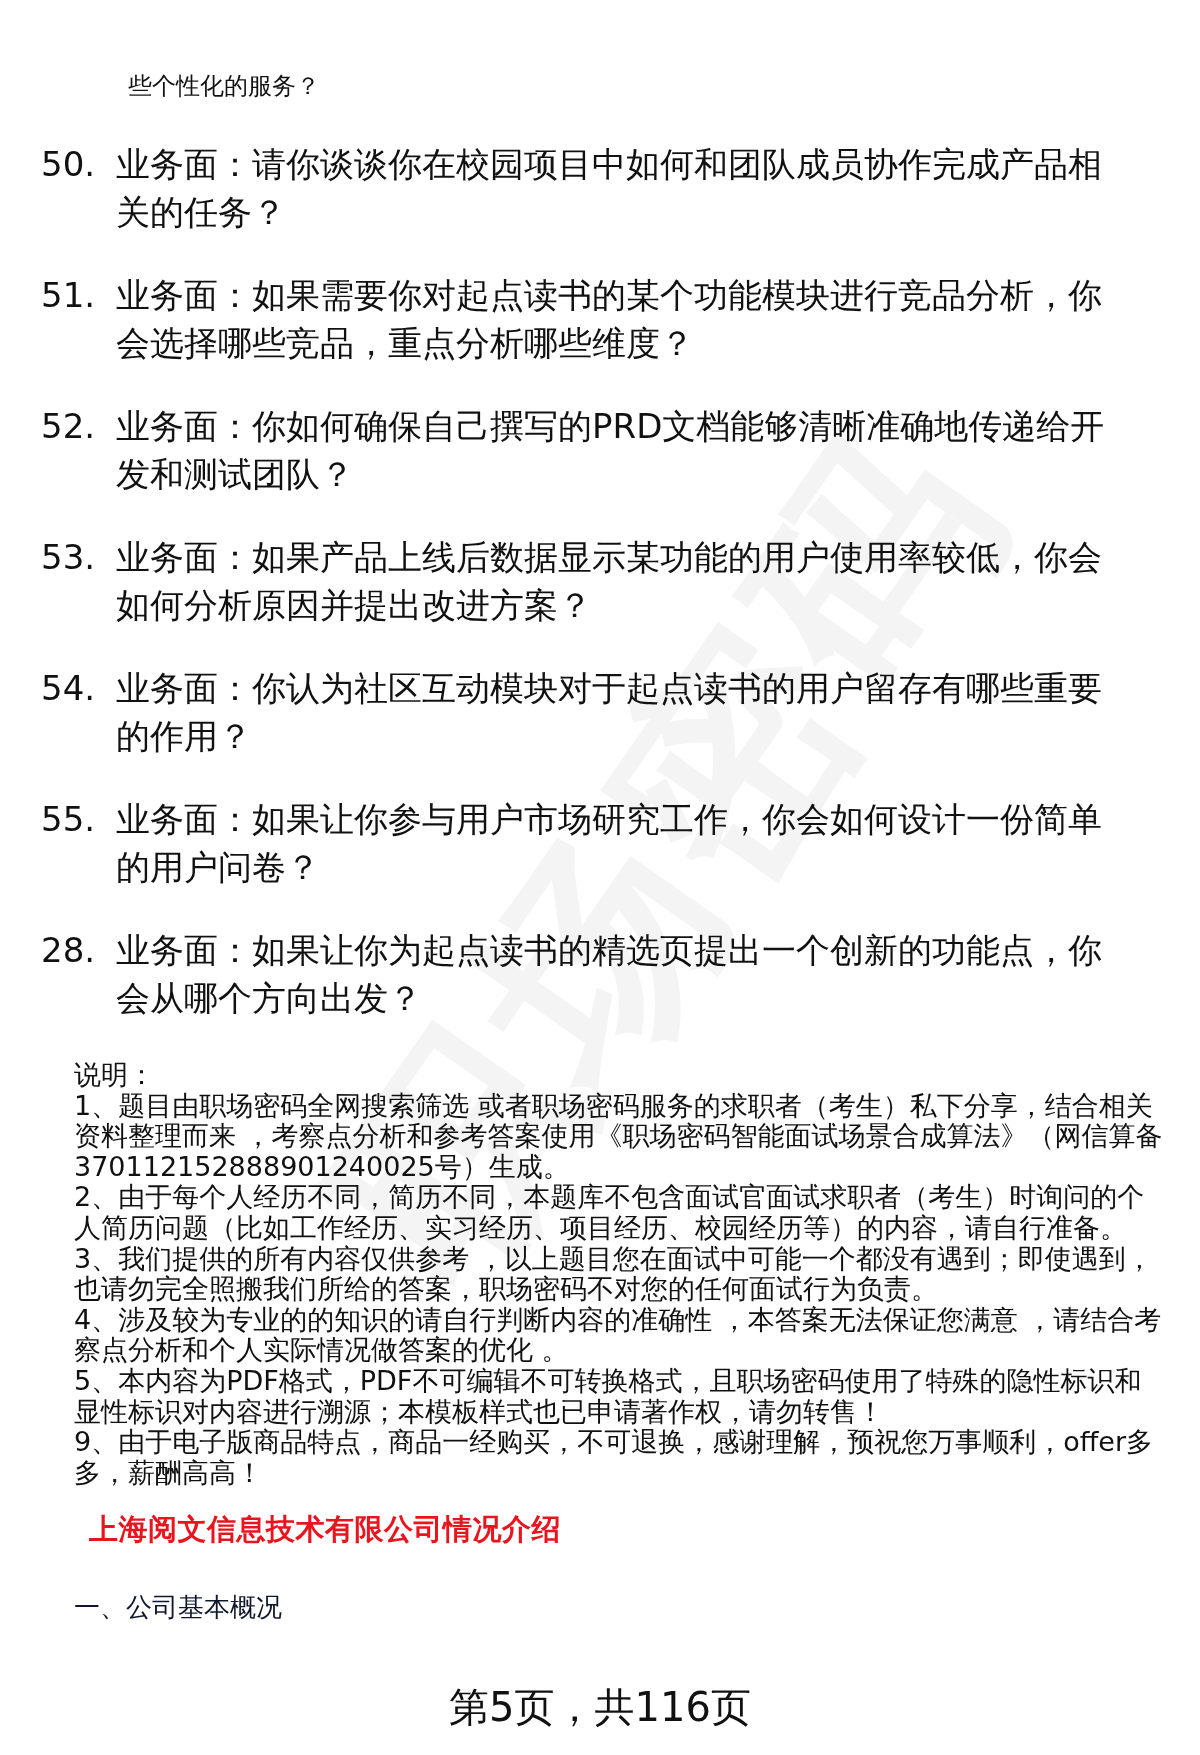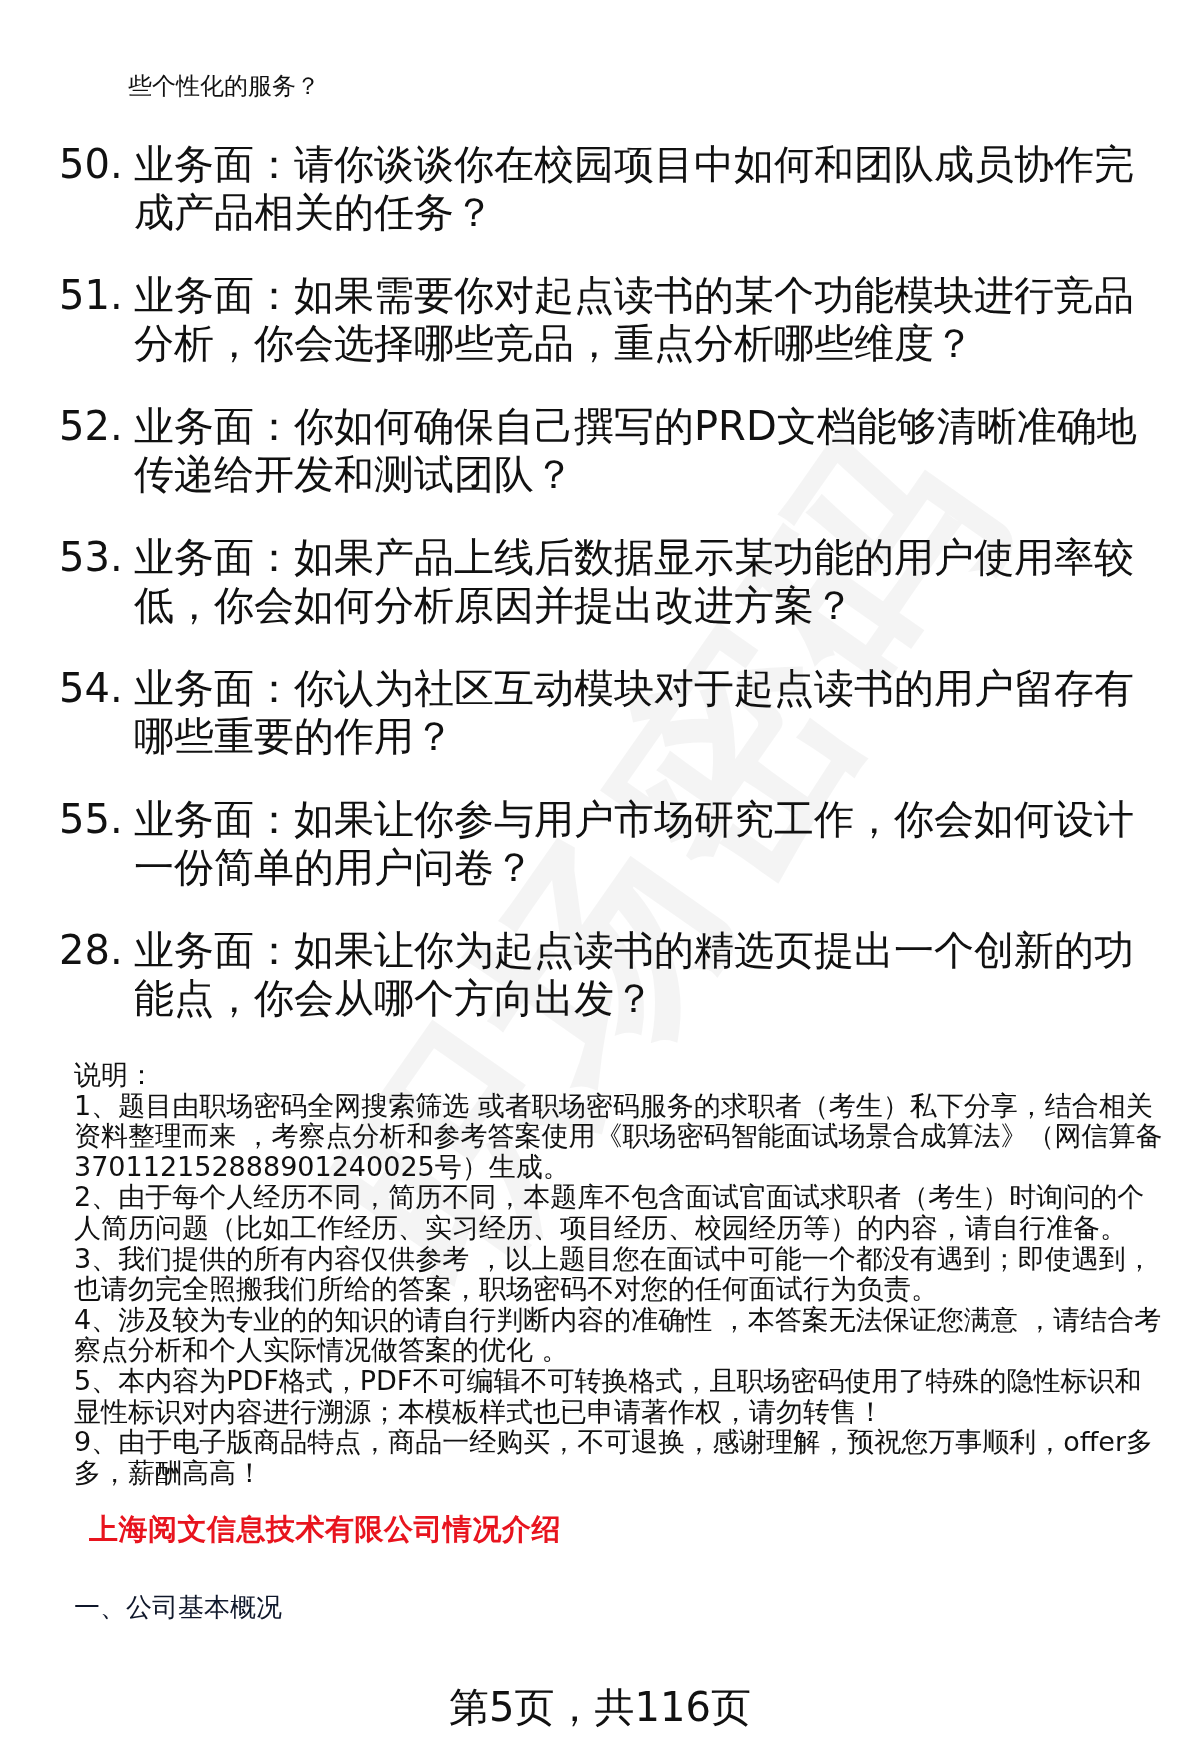--- a/index.html
+++ b/index.html
@@ -4,21 +4,21 @@
 <style>
   html, body { margin:0; padding:0; background:#ffffff; }
   body { width:1200px; height:1755px; position:relative; overflow:hidden;
          font-family:"DejaVu Sans", "Liberation Sans", sans-serif; color:#111; }
   .watermark { position:absolute; left:170px; top:700px; width:1000px; text-align:center;
                transform:rotate(-55deg); transform-origin:center;
                font-size:230px; font-weight:bold; color:rgba(0,0,0,0.045);
                letter-spacing:10px; white-space:nowrap; pointer-events:none; z-index:0; }
   .content { position:absolute; left:0; top:0; width:1200px; z-index:1; }
   .cont-line { position:absolute; left:128px; top:62px; font-size:24px; line-height:48px; }
-  .question { position:absolute; left:59px; width:1090px; font-size:40px; line-height:48px; }
+  .question { position:absolute; left:41px; width:1090px; font-size:34px; line-height:48px; }
   .q-num { position:absolute; left:0; top:0; width:70px; }
   .q-text { margin-left:75px; }
   .notes { position:absolute; left:74px; top:1060px; width:1090px; font-size:27px; line-height:30.6px; color:#111; }
   .notes p { margin:0; }
   .section-title { position:absolute; left:74px; top:1510px; font-size:29px; font-weight:bold;
                    color:#e8141e; letter-spacing:0.5px;margin-left:15px; }
   .subsection { position:absolute; left:74px; top:1590px; font-size:26px; color:#0f172a; }
   .footer { position:absolute; left:0; width:1200px; top:1680px; text-align:center; font-size:40px; color:#111; }
 </style>
 </head>

